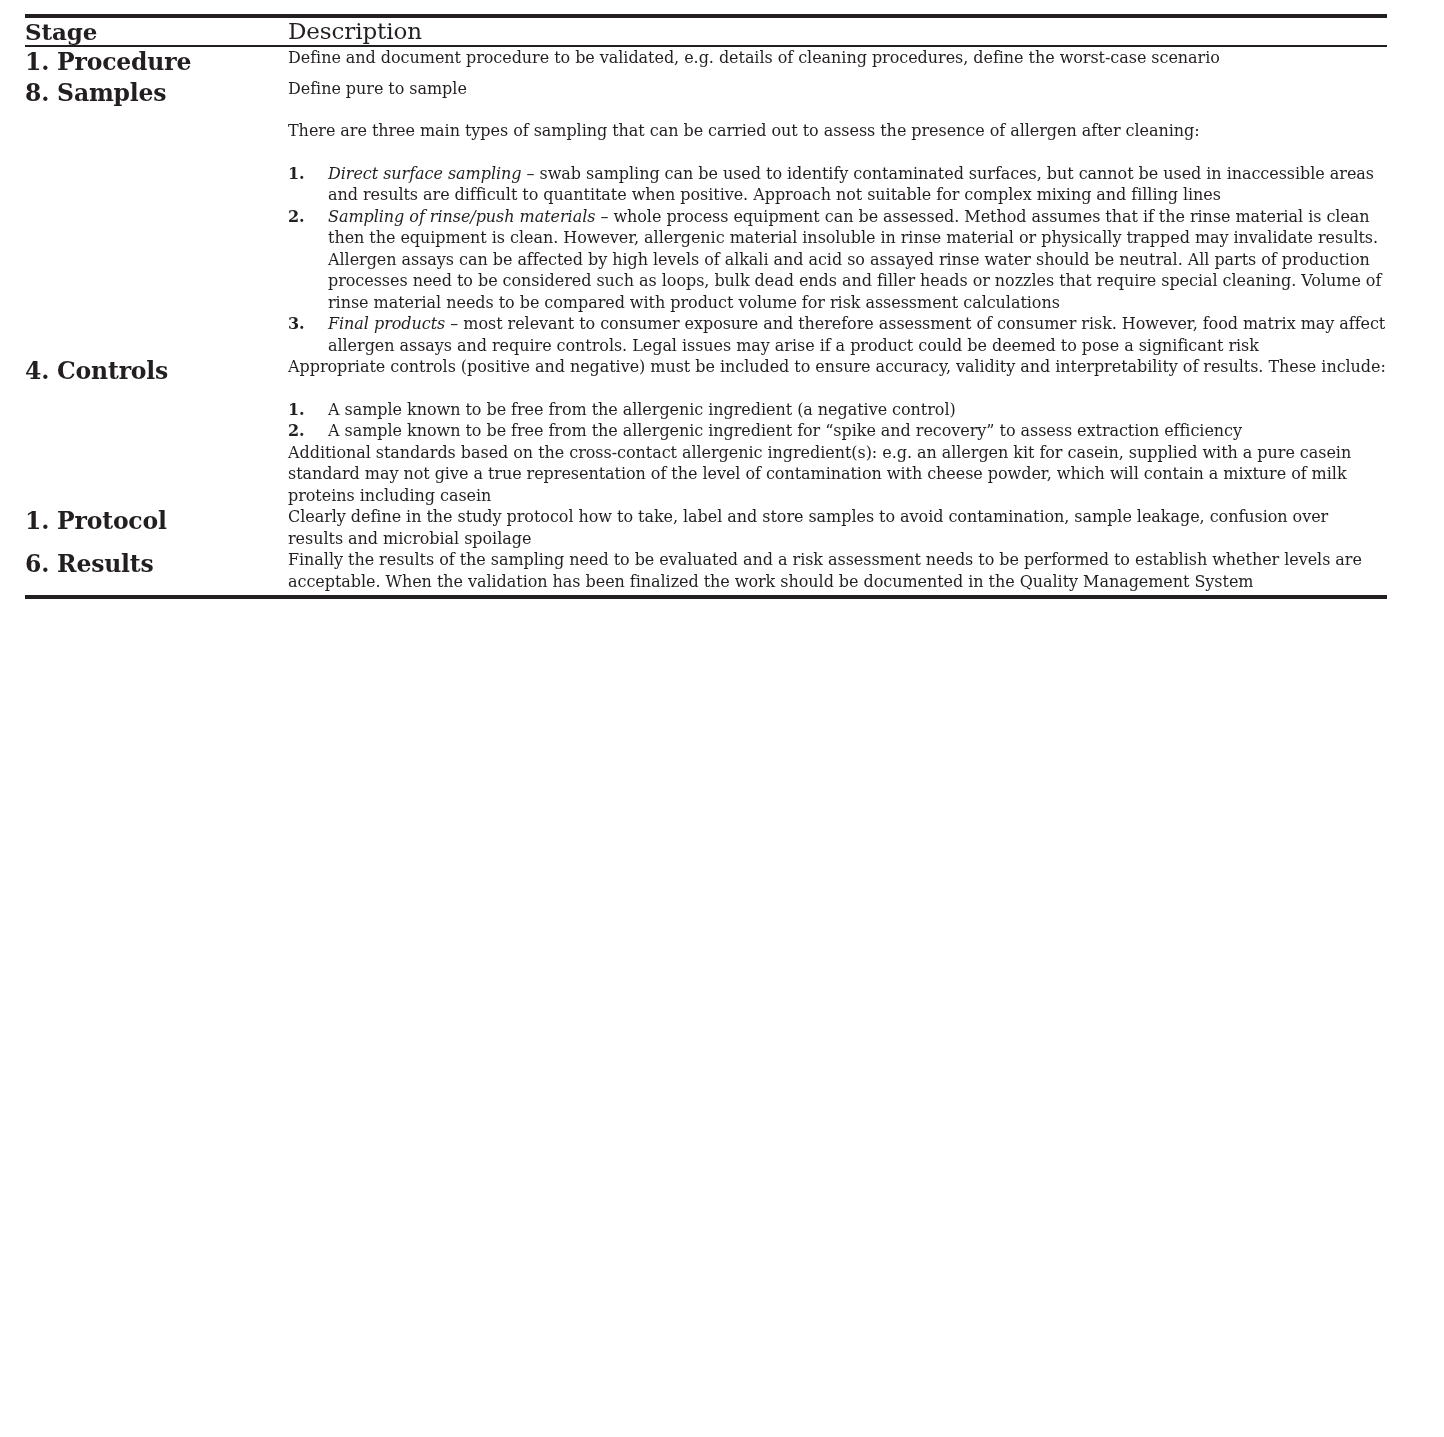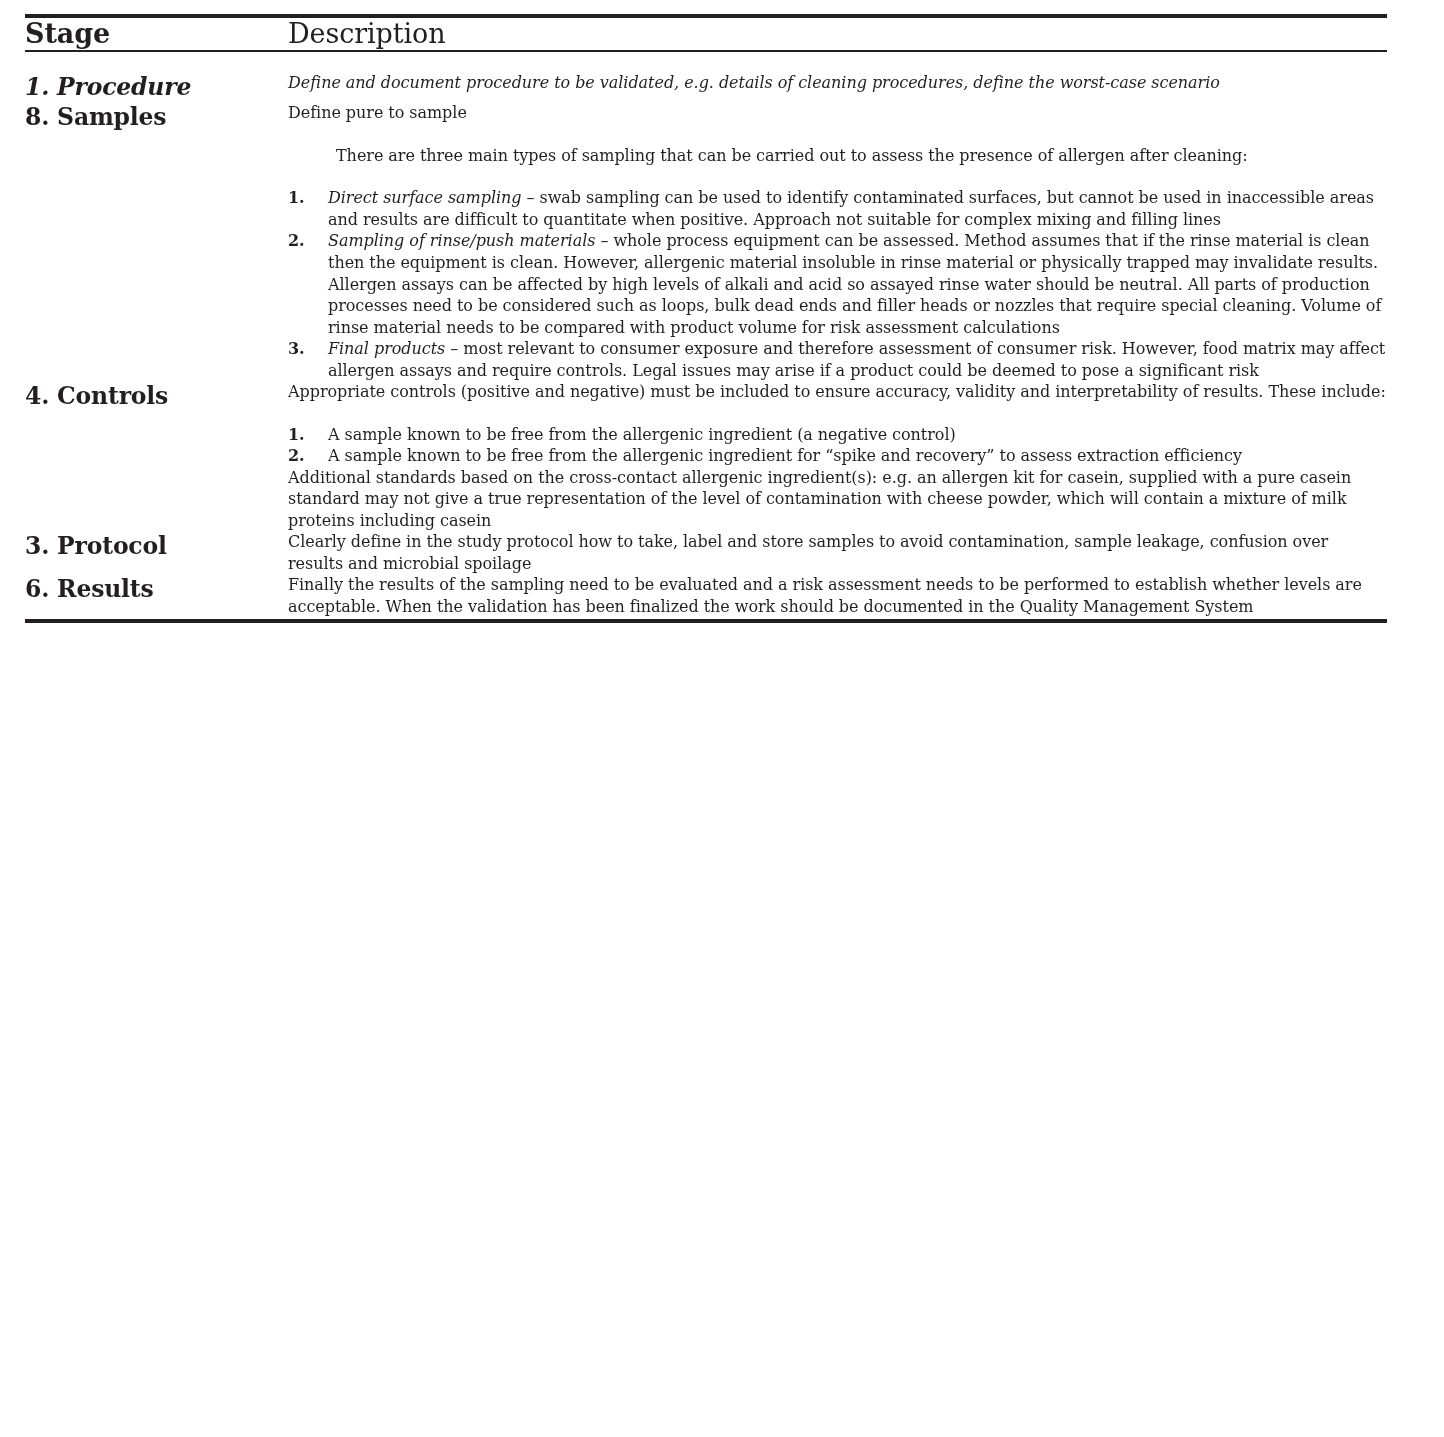--- a/index.html
+++ b/index.html
@@ -51,33 +51,31 @@
 
   table.tbl th, table.tbl td {
     text-align: left;
     vertical-align: top;
     padding: 0;
   }
 
   .hdr-row th {
     padding-top: 13px;
     padding-bottom: 14px;
-    font-size: 27px;
+    font-size: 23px;
     font-weight: bold;
     line-height: 1.18;
     letter-spacing: -0.1px;
   }
 
   .body-row td {
     padding-top: 18px;
     padding-bottom: 18px;
   }
   .body-row.first-body td {
-    padding-top: 20px;
-    font-style: italic;
   }
 
   .stage-cell {
     font-size: 23.5px;
     font-weight: bold;
     line-height: 1.30;
     letter-spacing: -0.2px;
     padding-right: 12px;
   }
 
@@ -85,21 +83,20 @@
     font-size: 16px;
     line-height: 1.345;
     letter-spacing: -0.05px;
   }
 
   .desc-cell p {
     margin: 0 0 0 0;
   }
   .desc-cell p + p {
     margin-top: 21px;
-    margin-left: 48px;
   }
 
   .desc-cell ol.numlist {
     list-style: none;
     margin: 21px 0 0 0;
     padding: 0;
     counter-reset: nlist;
   }
   .desc-cell ol.numlist > li {
     counter-increment: nlist;
@@ -180,21 +177,21 @@
             <td class="desc-cell">
               <p>Appropriate controls (positive and negative) must be included to ensure accuracy, validity and interpretability of results. These include:</p>
               <ol class="numlist tight">
                 <li><span>A sample known to be free from the allergenic ingredient (a negative control)</span></li>
                 <li><span>A sample known to be free from the allergenic ingredient for “spike and recovery” to assess extraction efficiency</span></li>
               </ol>
               <p>Additional standards based on the cross-contact allergenic ingredient(s): e.g. an allergen kit for casein, supplied with a pure casein standard may not give a true representation of the level of contamination with cheese powder, which will contain a mixture of milk proteins including casein</p>
             </td>
           </tr>
           <tr class="body-row">
-            <td class="stage-cell">3. Protocol</td>
+            <td class="stage-cell">1. Protocol</td>
             <td class="desc-cell">
               <p>Clearly define in the study protocol how to take, label and store samples to avoid contamination, sample leakage, confusion over results and microbial spoilage</p>
             </td>
           </tr>
           <tr class="body-row">
             <td class="stage-cell">6. Results</td>
             <td class="desc-cell">
               <p>Finally the results of the sampling need to be evaluated and a risk assessment needs to be performed to establish whether levels are acceptable. When the validation has been finalized the work should be documented in the Quality Management System</p>
             </td>
           </tr>

